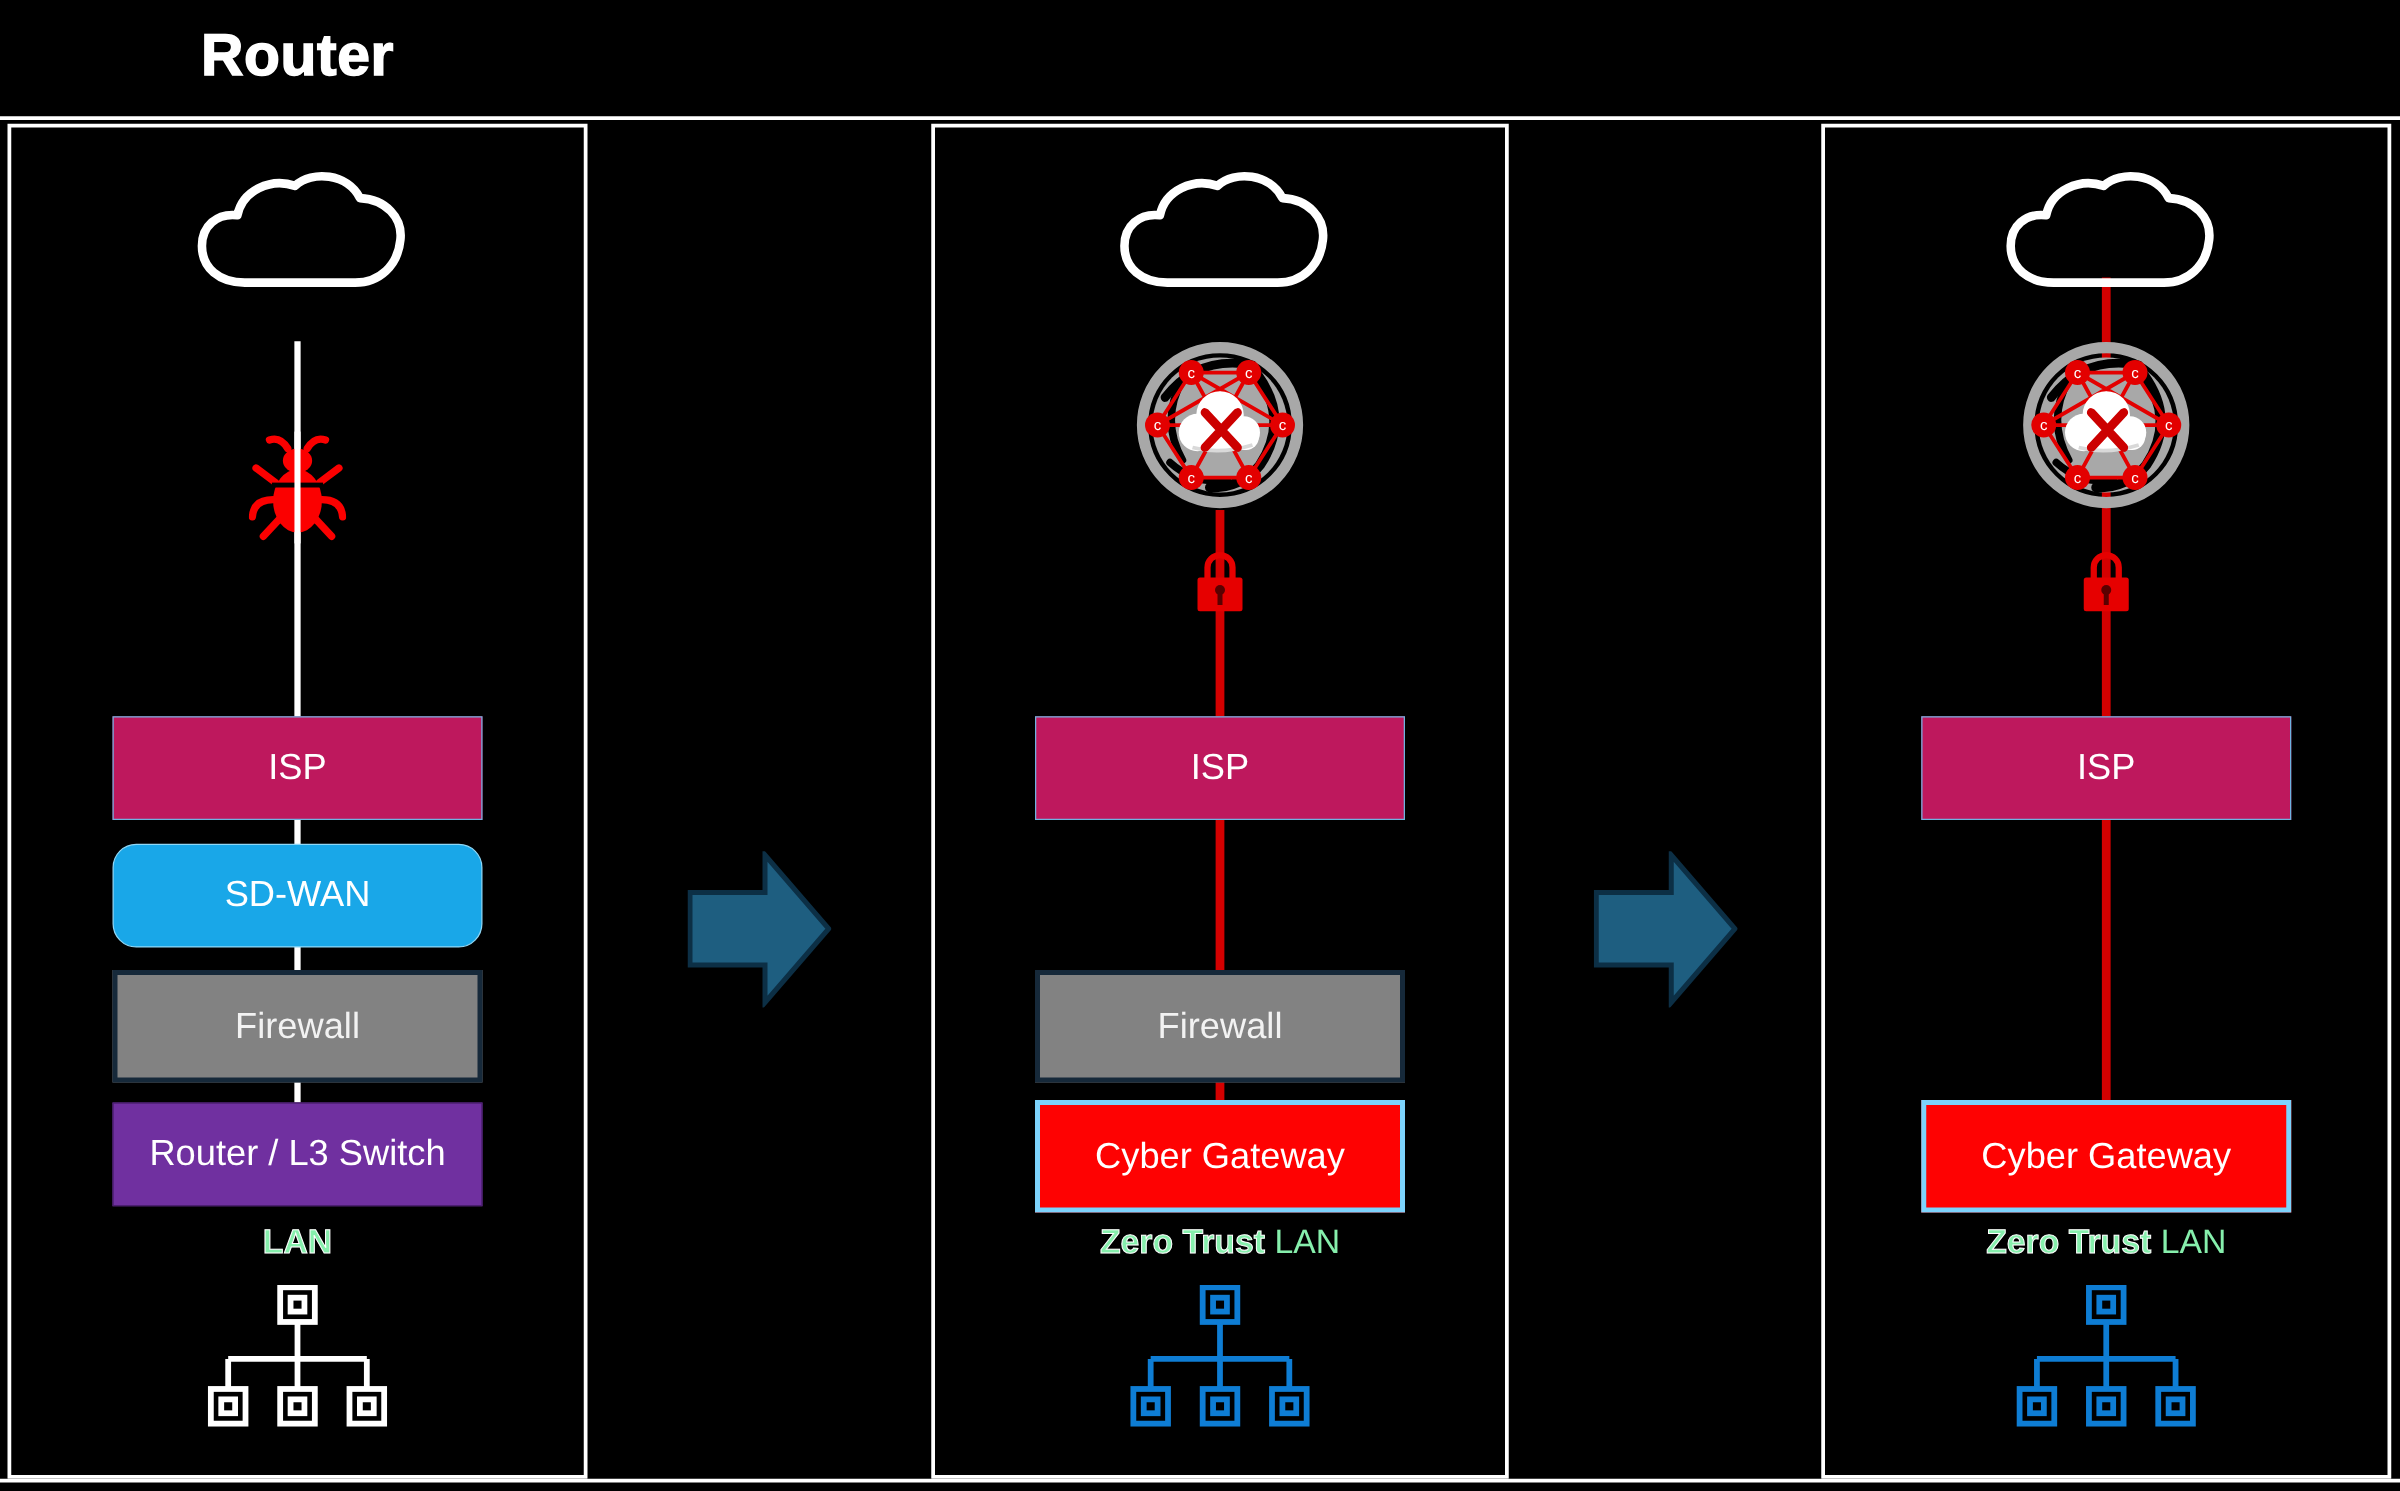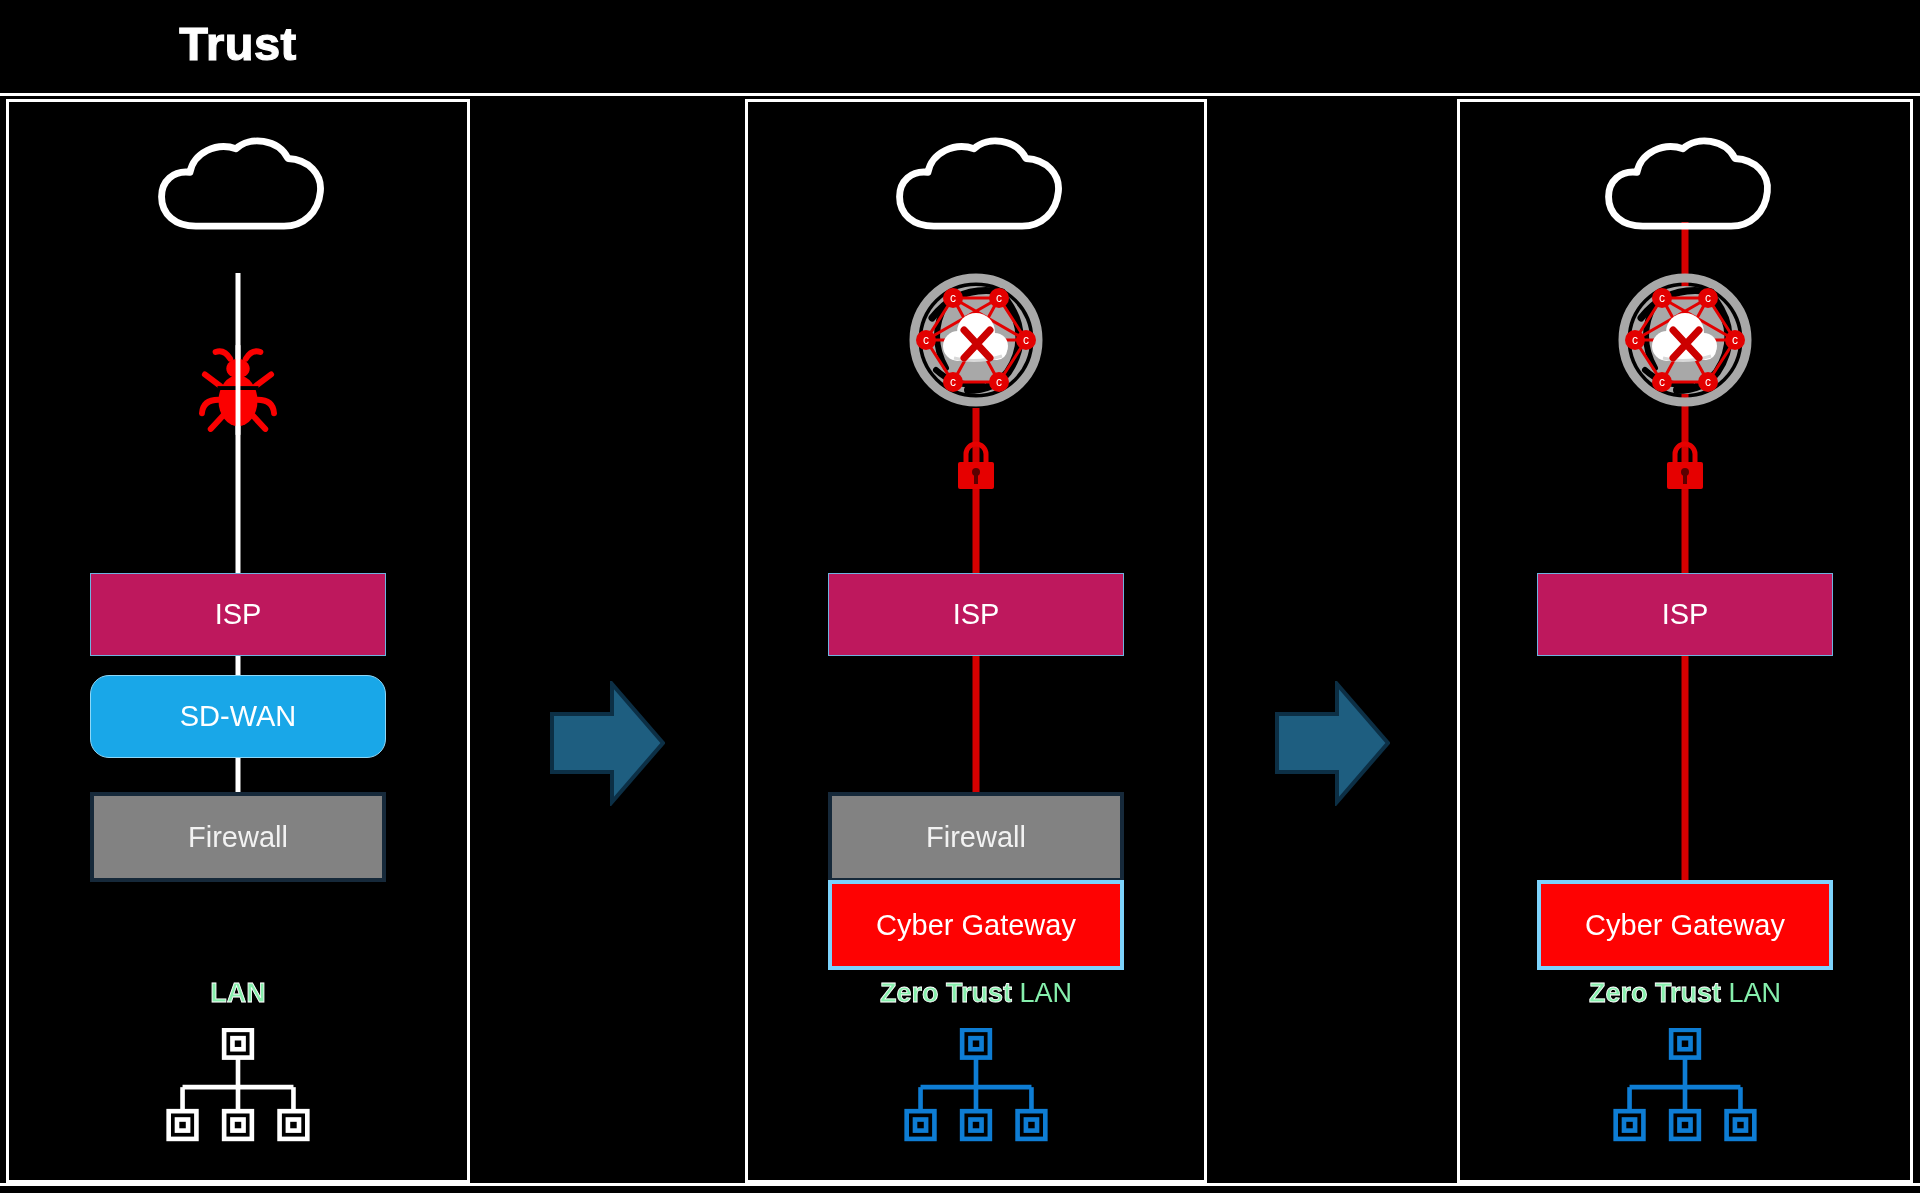--- a/index.html
+++ b/index.html
@@ -29,40 +29,40 @@
   .lock{top:336px;z-index:2;}
   .box{width:296px;height:83px;display:flex;align-items:center;justify-content:center;
        color:#fff;font-size:29px;z-index:2;box-sizing:border-box;text-align:center;}
   .pos-isp{top:471px;}
   .pos-sdwan{top:573px;border-radius:19px;}
   .pos-firewall{top:674px;height:90px;}
   .pos-router{top:780px;}
   .pos-cgw{top:778px;height:90px;}
   .box--isp{background:#be185d;border:1px solid #6FB3E0;}
   .box--sdwan{background:#19A7E8;border:1px solid #8ED7F7;}
-  .box--firewall{background:#828282;border:4px solid #16293A;color:#F2F2F2;margin-top:16px;}
+  .box--firewall{background:#828282;border:4px solid #16293A;color:#F2F2F2;}
   .box--router{background:#7030A0;border:1px solid #4B1F70;}
   .box--cgw{background:#FE0202;border:4px solid #7dd3fc;}
   .lan-label{top:876px;width:100%;text-align:center;color:#86efac;font-size:27px;z-index:2;}
   .lan-label .b{font-weight:bold;-webkit-text-stroke:.8px #fff;}
   .lan-label .r{font-weight:normal;}
   .tree{top:926px;z-index:1;}
   .tree g{fill:none;stroke-width:5;}
   .tree--white g{stroke:#fff;}
   .tree--blue g{stroke:#0E7DD4;}
   .arrow{position:absolute;z-index:3;}
   .arrow--1{left:550px;top:681px;}
   .arrow--2{left:1275px;top:681px;}
 </style>
 </head>
 <body>
 
 <div class="stage">
 
-  <div class="col-title col-title--legacy">Trust</div>
+  <div class="col-title col-title--legacy">Router</div>
 
   <div class="hline hline--top"></div>
   <div class="hline hline--bottom"></div>
 
   <div class="panel panel--legacy">
     <svg class="centered cloud" viewBox="0 0 200 112" width="196" height="110">
       <path d="M57 100 C36 100 22 88 22 70 C22 54 34 43 51 45 C55 25 78 14 98 21 C112 8 141 11 151 31 C172 32 186 47 184 65 C182 86 167 100 147 100 Z" fill="none" stroke="#fff" stroke-width="7" stroke-linejoin="round"></path>
     </svg>
     <div class="vline vline--white"></div>
     <svg class="centered bug" viewBox="0 0 80 92" width="78" height="90">
@@ -82,20 +82,23 @@
       <rect x="37.5" y="0" width="5" height="92" fill="#fff"></rect>
     </svg>
     <div class="centered box box--isp pos-isp">
         <span>ISP</span>
       </div>
     <div class="centered box box--sdwan pos-sdwan">
         <span>SD-WAN</span>
       </div>
     <div class="centered box box--firewall pos-firewall">
         <span>Firewall</span>
+      </div>
+    <div class="centered box box--router pos-router">
+        <span>Router / L3 Switch</span>
       </div>
     <div class="centered lan-label"><span class="b">LAN</span><span class="r"></span></div>
     <svg class="centered tree tree--white" viewBox="0 0 164 132" width="152" height="122">
       <g>
         <rect x="67" y="2" width="30" height="30"></rect>
           <rect x="76" y="11" width="12" height="12"></rect>
         <line x1="82" y1="32" x2="82" y2="64"></line>
           <line x1="22" y1="64" x2="142" y2="64"></line>
         <line x1="22" y1="64" x2="22" y2="90"></line>
           <line x1="82" y1="64" x2="82" y2="90"></line>

